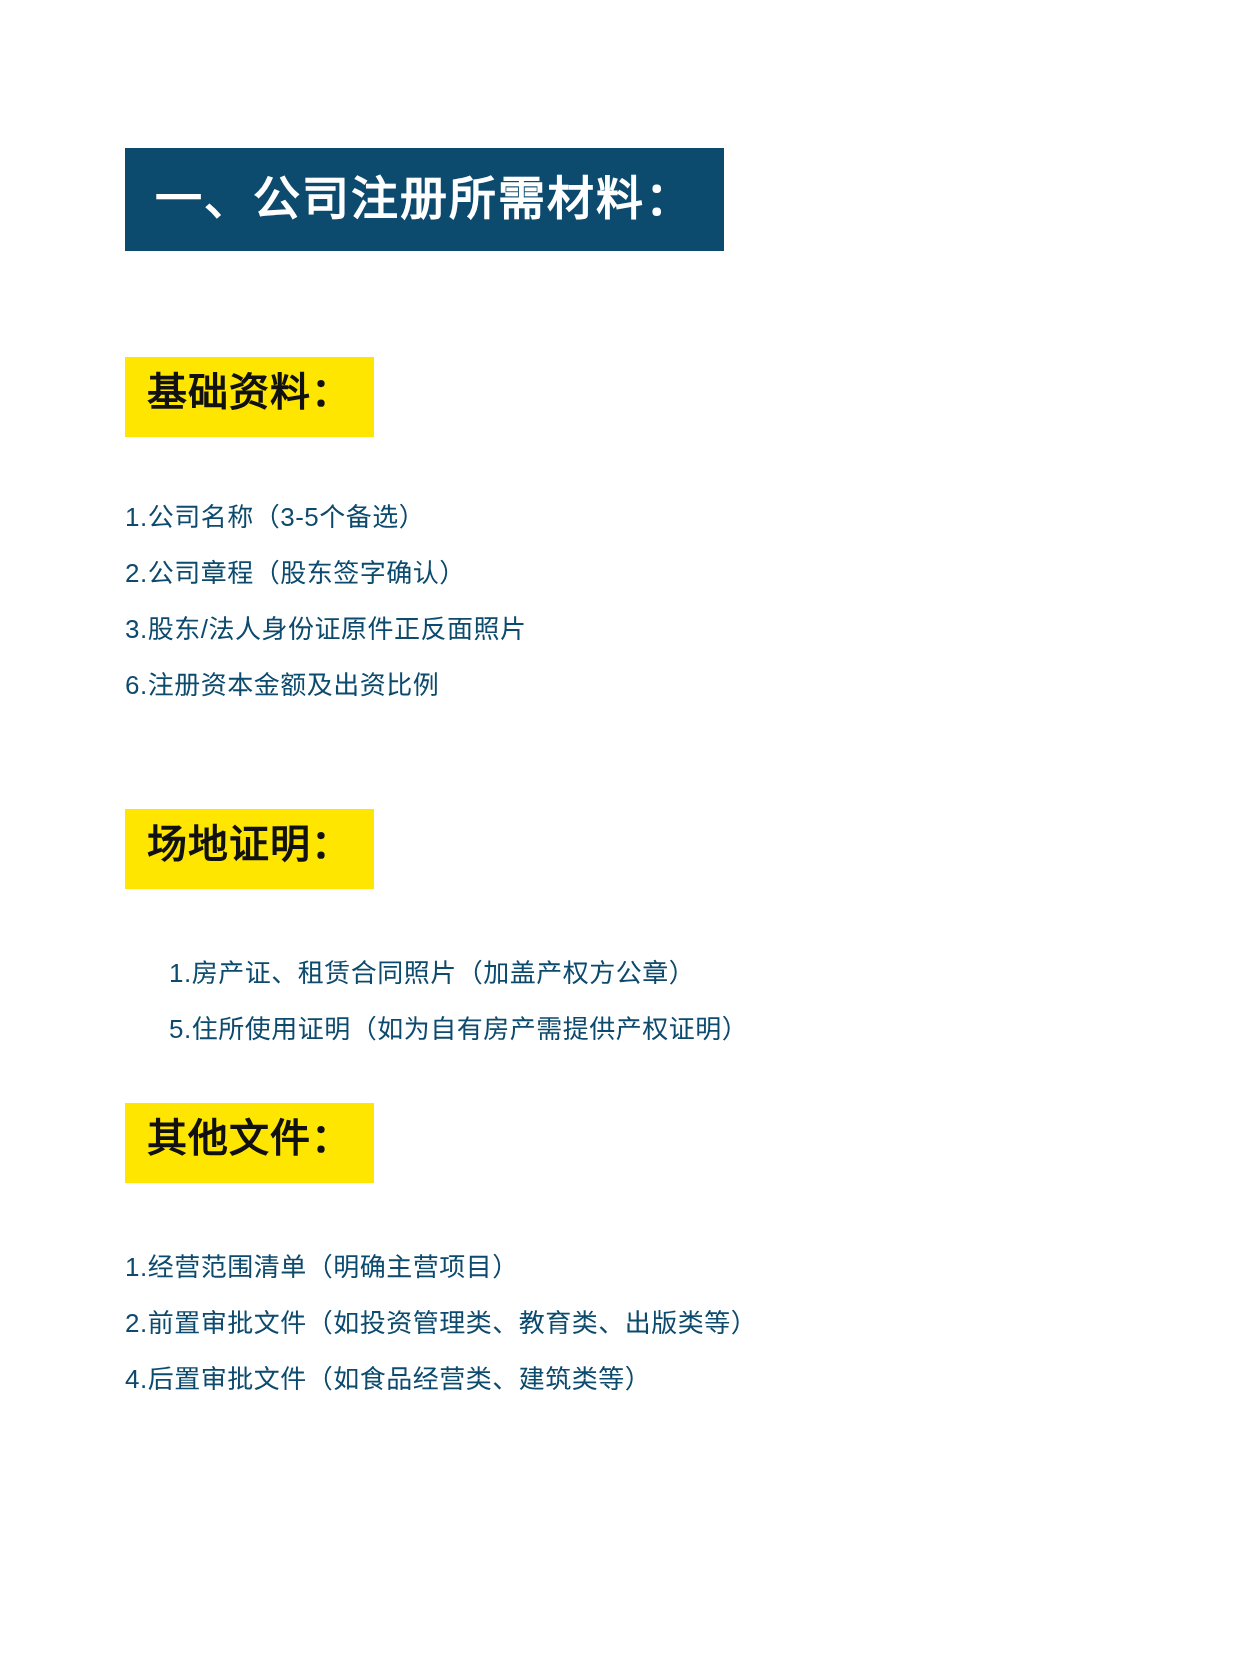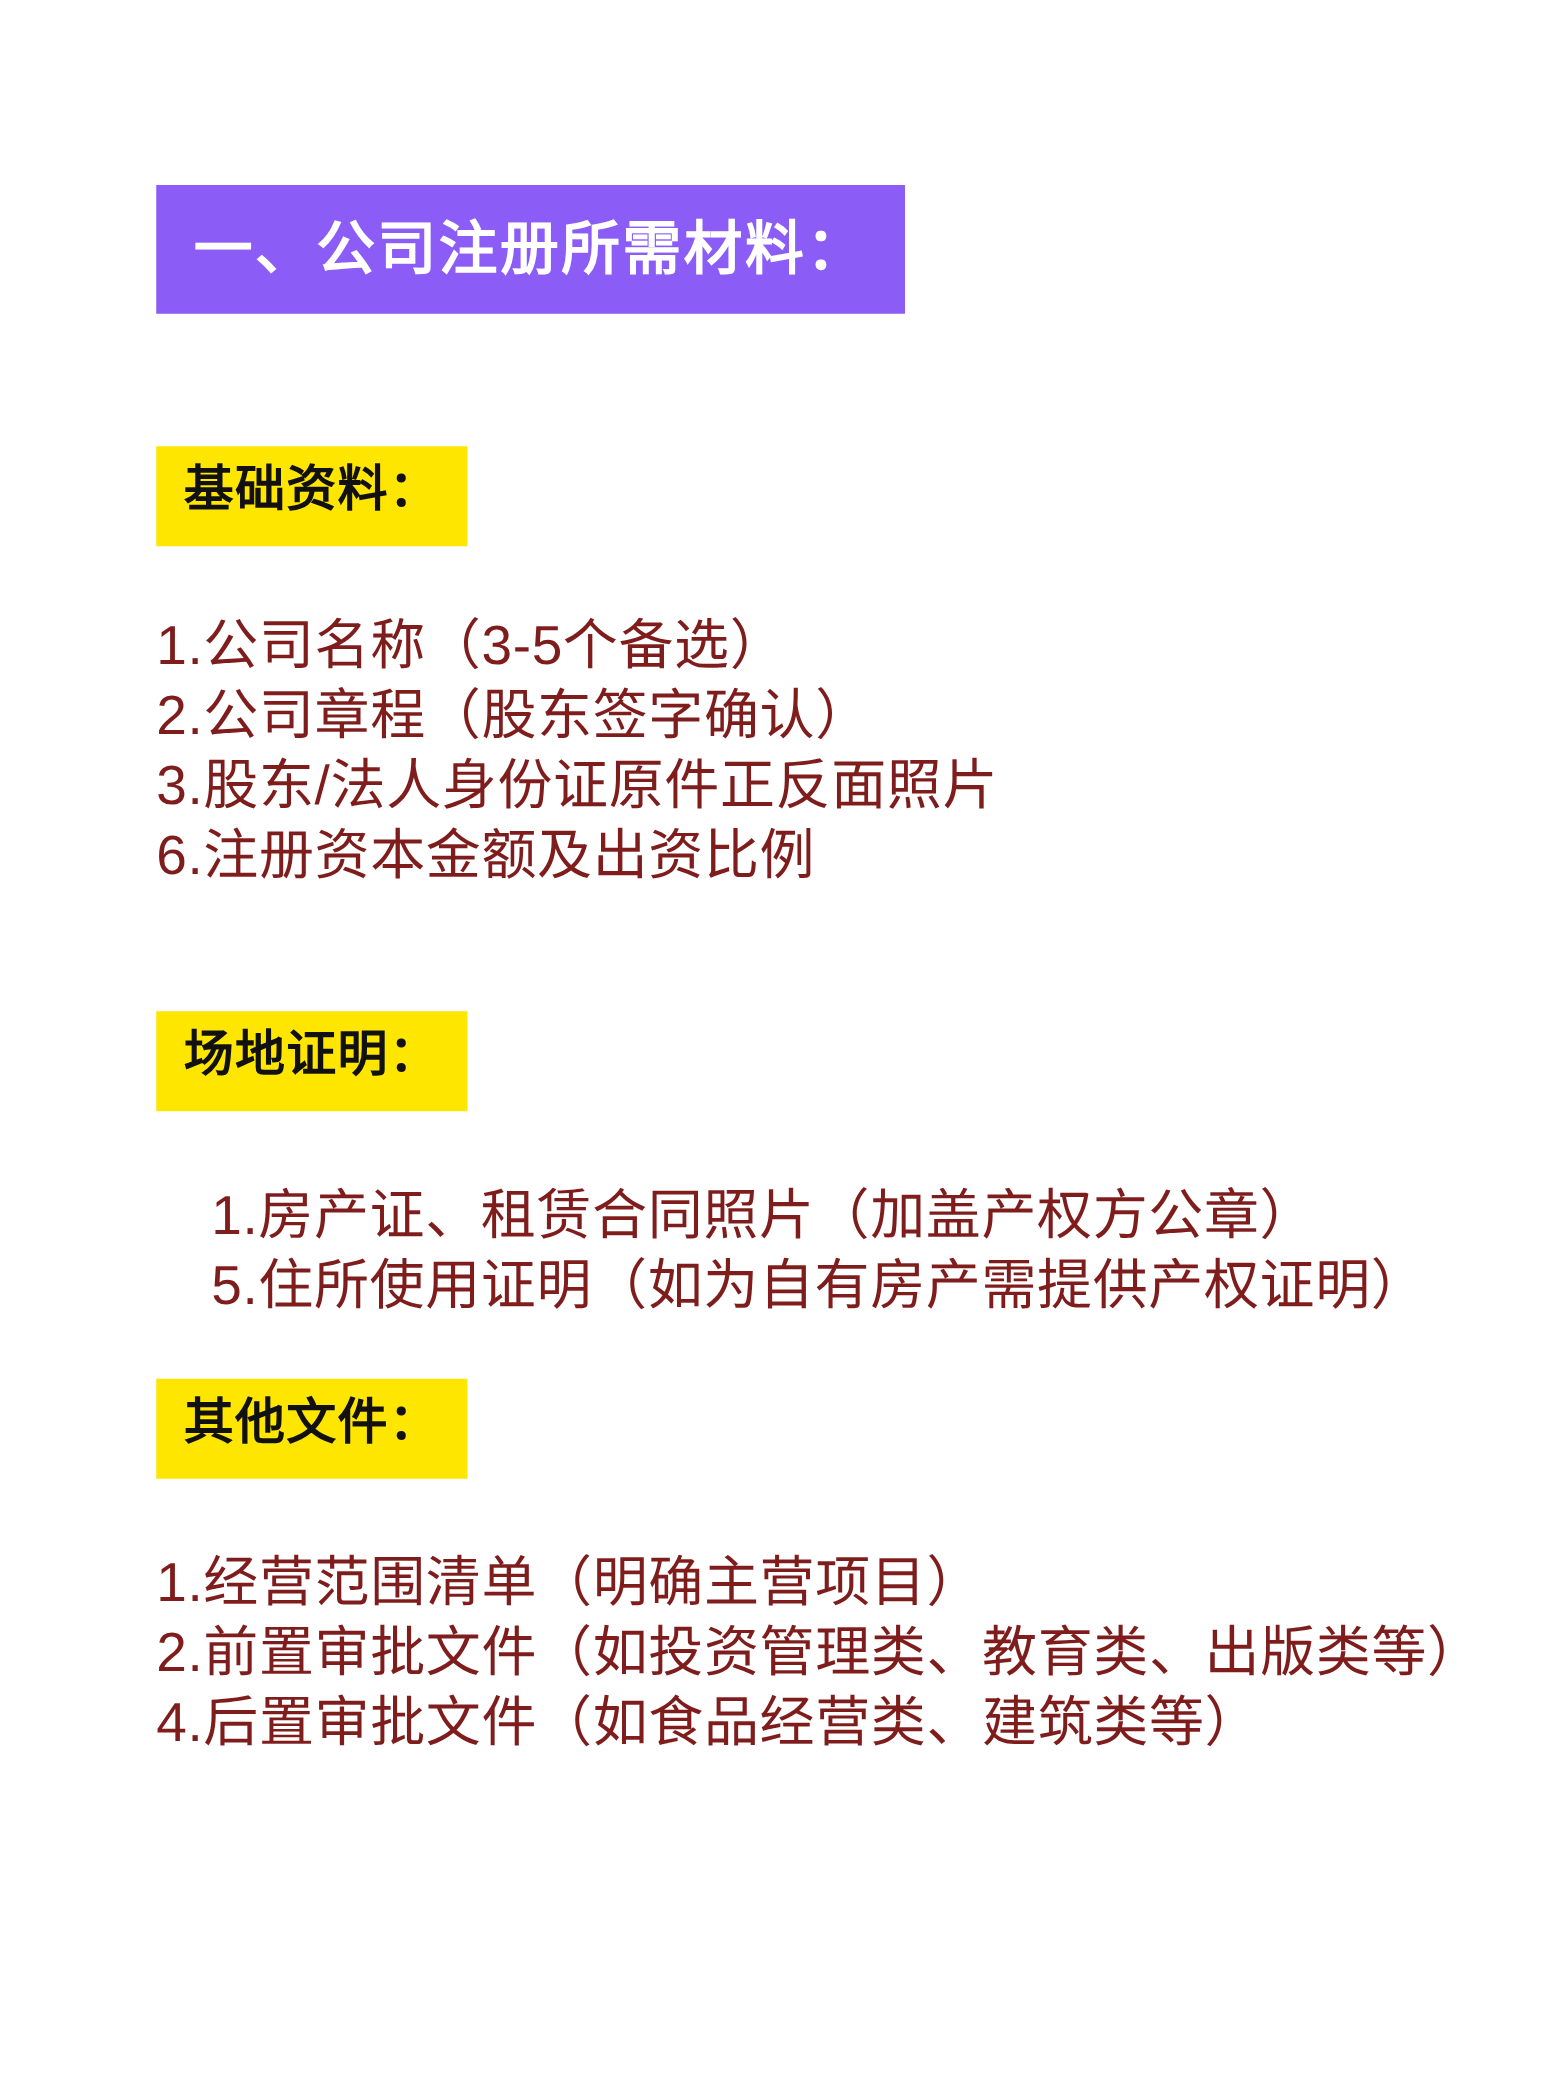--- a/index.html
+++ b/index.html
@@ -17,21 +17,21 @@
   .page {
     position: relative;
     width: 1242px;
     height: 1660px;
     box-sizing: border-box;
     padding: 0 125px;
   }
   
   .title-banner {
     display: inline-block;
-    background: #8b5cf6;
+    background: #0c4a6e;
     color: #ffffff;
     font-size: 47px;
     font-weight: bold;
     letter-spacing: 2px;
     line-height: 1;
     padding: 27px 30px 29px 30px;
     margin-top: 148px;
     white-space: nowrap;
   }
   
@@ -54,23 +54,23 @@
   .item-list {
     margin: 0;
     padding: 0;
     list-style: none;
   }
   .list-1 { margin-top: 52px; }
   .list-2 { margin-top: 56px; margin-left: 44px; }
   .list-3 { margin-top: 56px; }
 
   .item-list li {
-    font-size: 44px;
+    font-size: 26px;
     line-height: 56px;
-    color: #7f1d1d;
+    color: #0c4a6e;
     white-space: nowrap;
     letter-spacing: 0.5px;
   }
 </style>
 </head>
 <body>
 
 <div class="page">
 
   <div class="title-banner">一、公司注册所需材料：</div>

